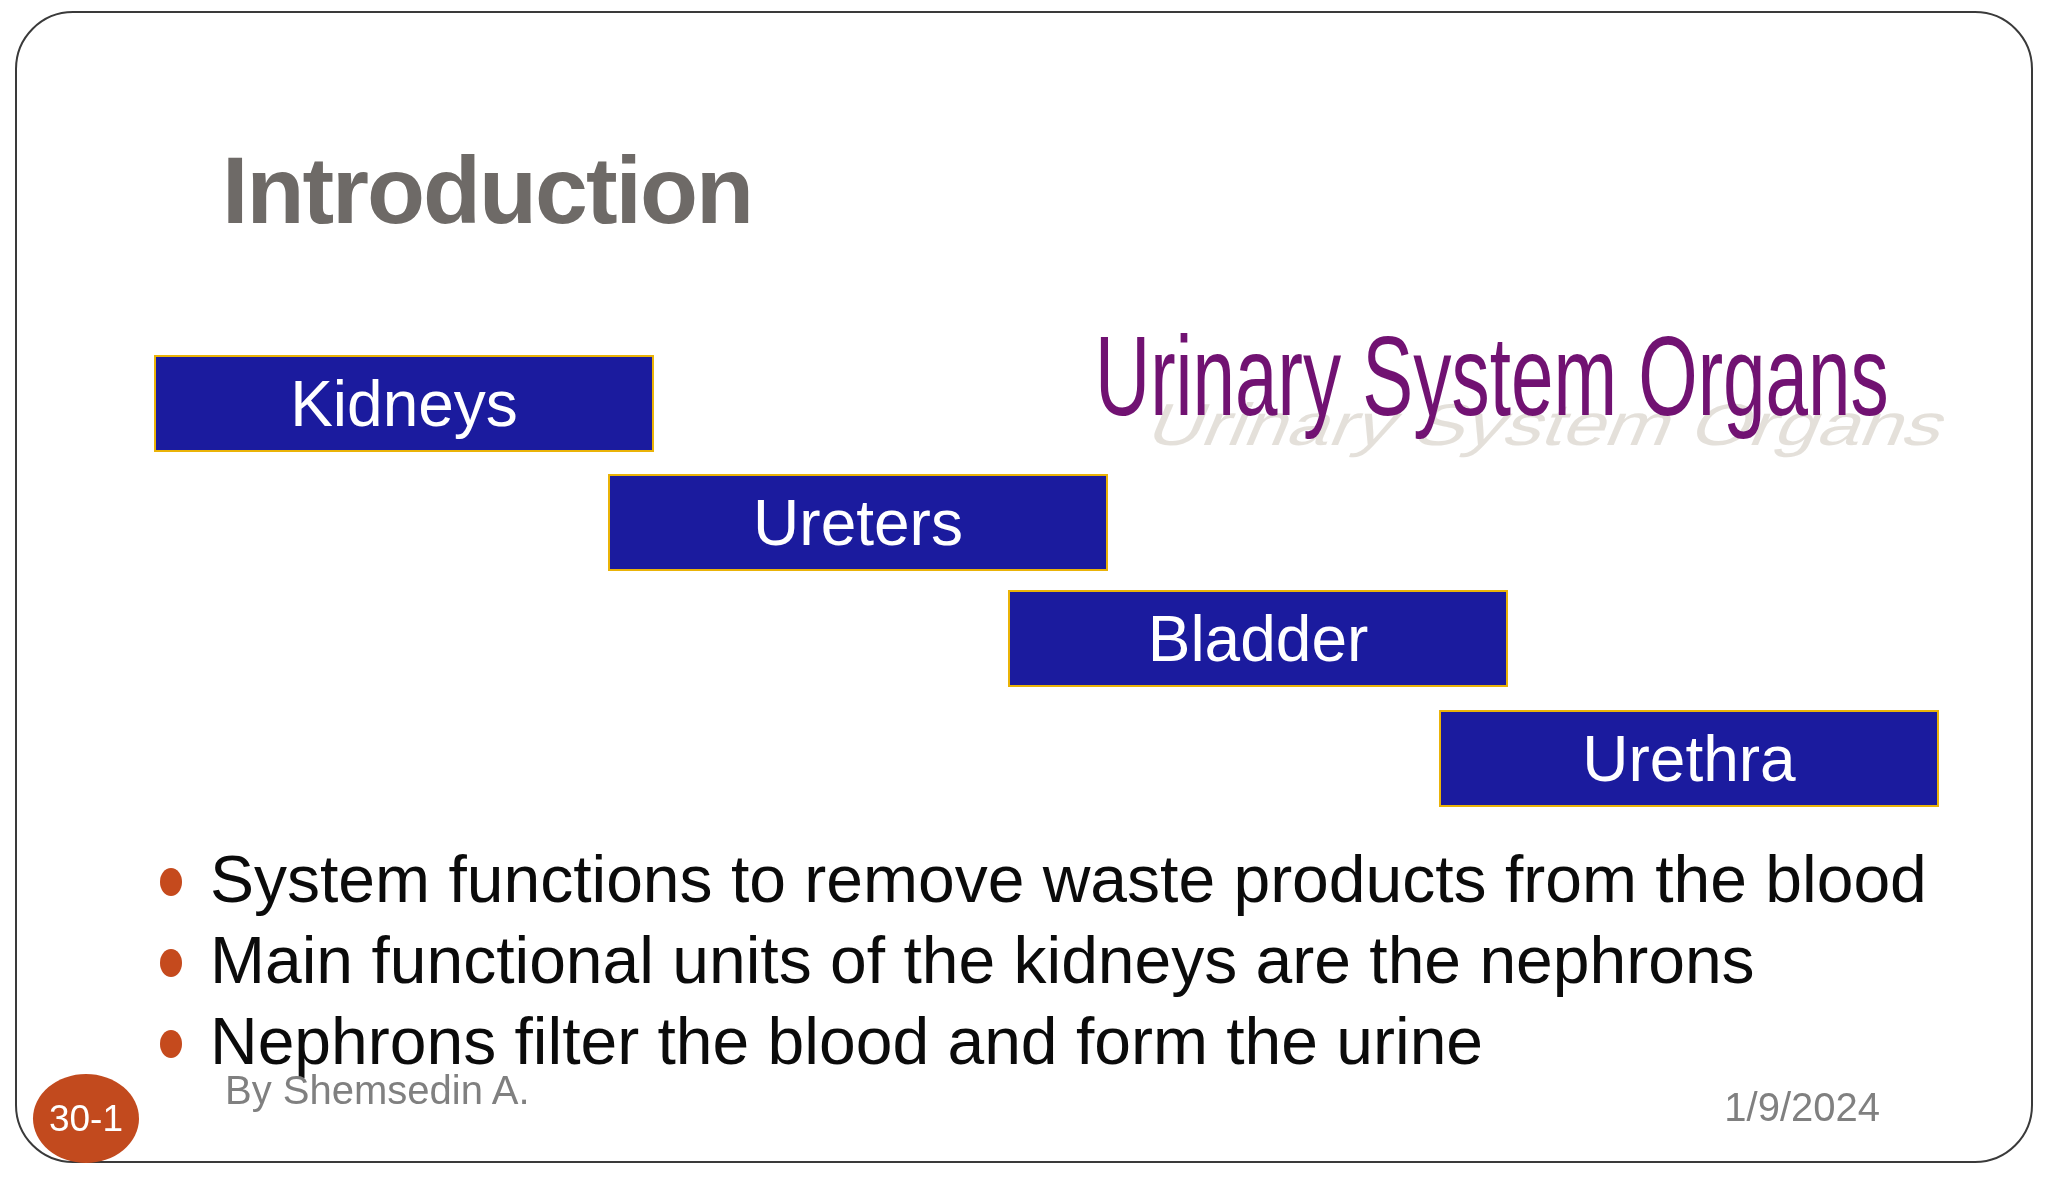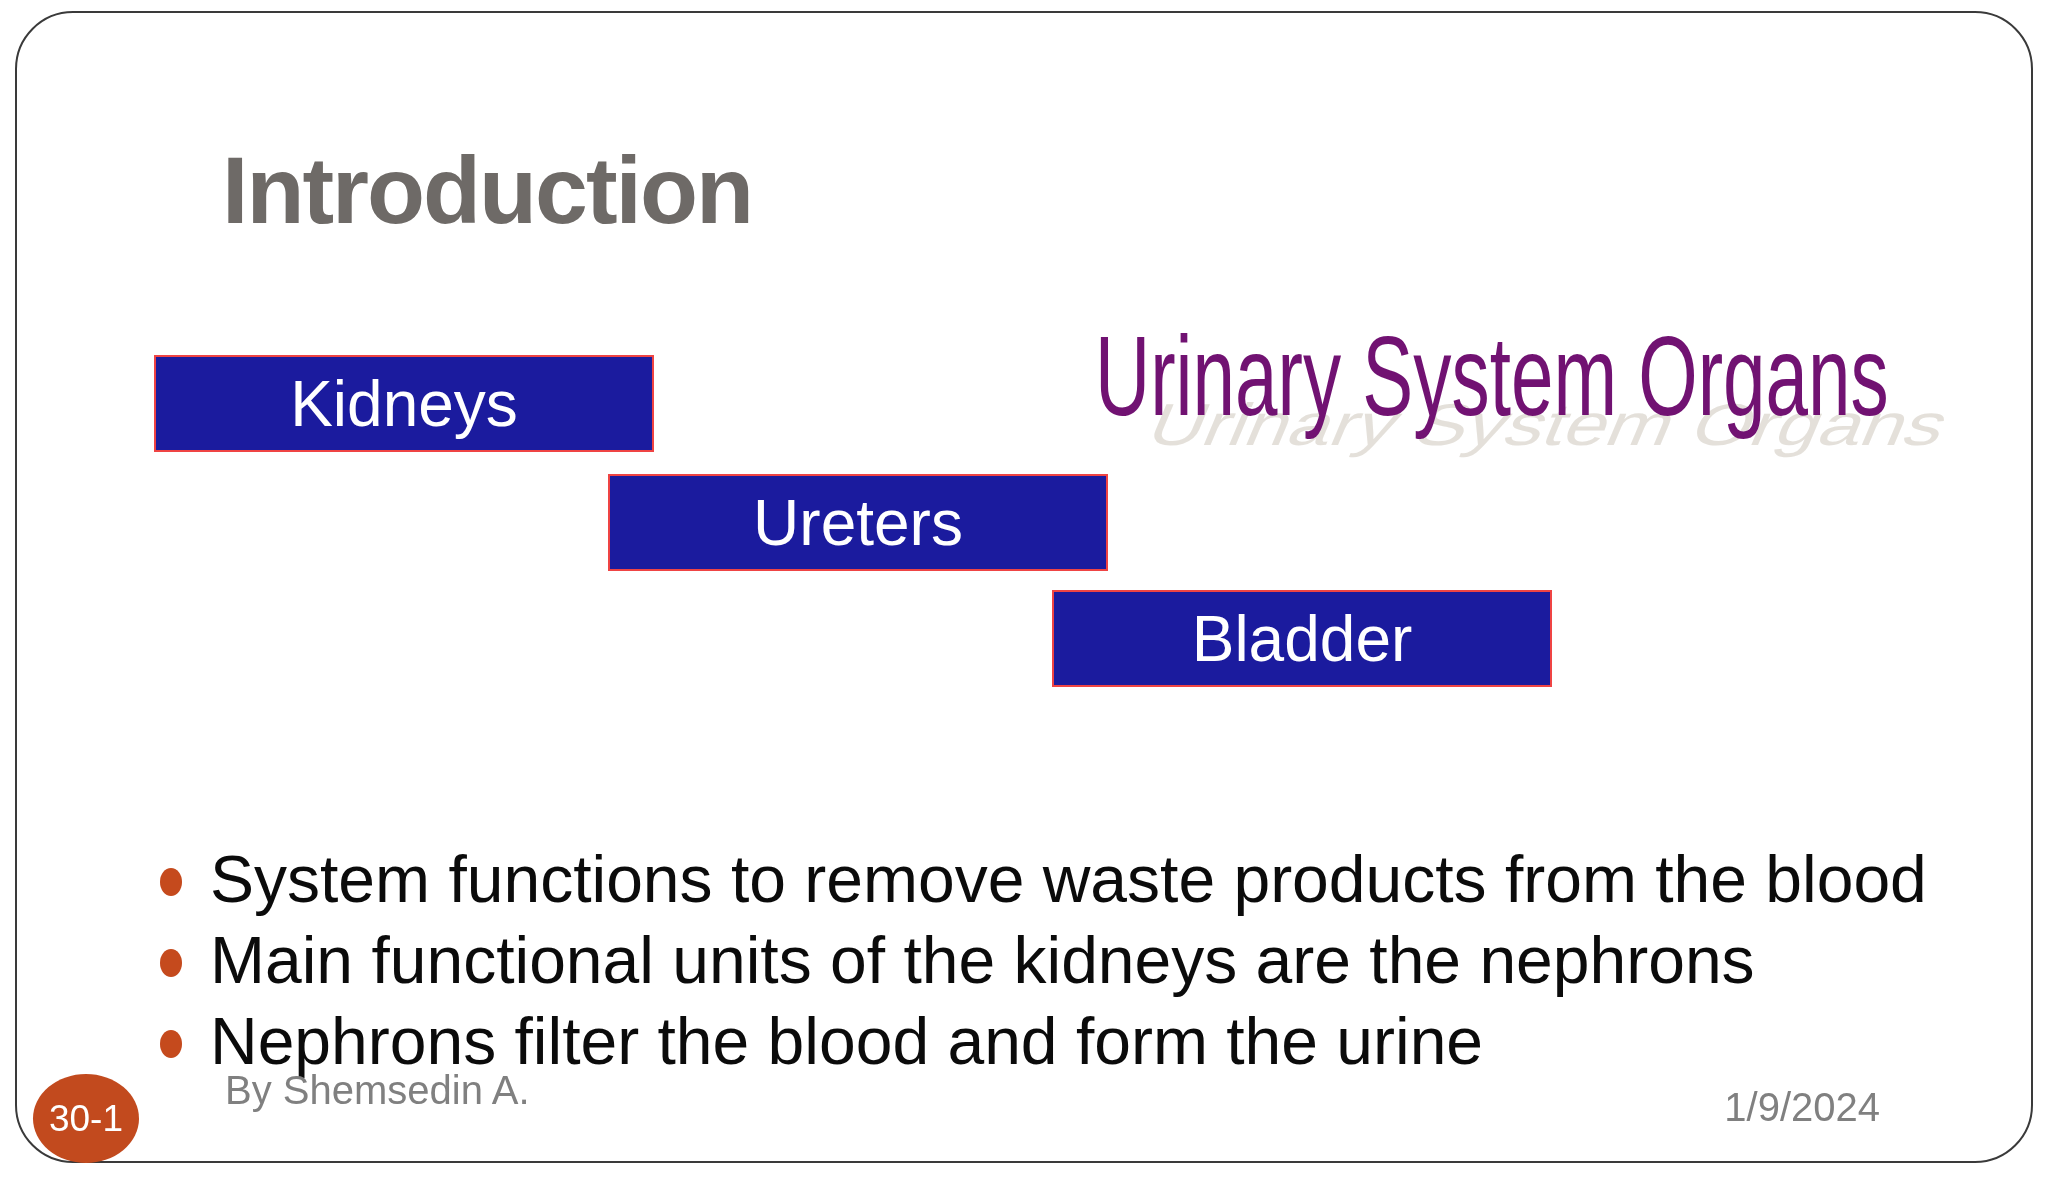--- a/index.html
+++ b/index.html
@@ -46,40 +46,40 @@
     transform:scaleX(0.67) scaleY(0.52) skewX(-18deg);
     transform-origin:left top;
     color:#cfc8bd;
     opacity:0.55;
   }
   
   .org-box{
     position:absolute;
     width:500px;height:97px;
     background:var(--box-blue,#1b1b9e);
-    border:2px solid #ef4444;
+    border:2px solid #eab308;
     box-sizing:border-box;
     display:flex;align-items:center;justify-content:center;
   }
   .org-box::before{
     content:"";
     position:absolute;
     left:-16px;top:-14px;
     width:100%;height:100%;
     background:var(--box-shadow-purple,#9a0fa0);
     z-index:-1;
   }
   .org-box .org-label{
     color:#ffffff;
     font-size:64px;
     white-space:nowrap;
   }
   .box-kidneys{left:154px;top:355px;}
   .box-ureters{left:608px;top:474px;}
-  .box-bladder{left:1008px;top:590px;margin-left:44px;}
+  .box-bladder{left:1008px;top:590px;}
   .box-urethra{left:1439px;top:710px;}
   
   .bullets{
     position:absolute;
     left:160px;top:838px;
     margin:0;padding:0;
     list-style:none;
   }
   .bullets li{
     height:81px;
@@ -143,20 +143,23 @@
 
   <div class="org-box box-kidneys">
     <span class="org-label">Kidneys</span>
   </div>
   <div class="org-box box-ureters">
     <span class="org-label">Ureters</span>
   </div>
   <div class="org-box box-bladder">
     <span class="org-label">Bladder</span>
   </div>
+  <div class="org-box box-urethra">
+    <span class="org-label">Urethra</span>
+  </div>
 
   <ul class="bullets">
     <li>
       <span class="bullet-dot"></span>
       <span class="bullet-text">System functions to remove waste products from the blood</span>
     </li>
     <li>
       <span class="bullet-dot"></span>
       <span class="bullet-text">Main functional units of the kidneys are the nephrons</span>
     </li>

